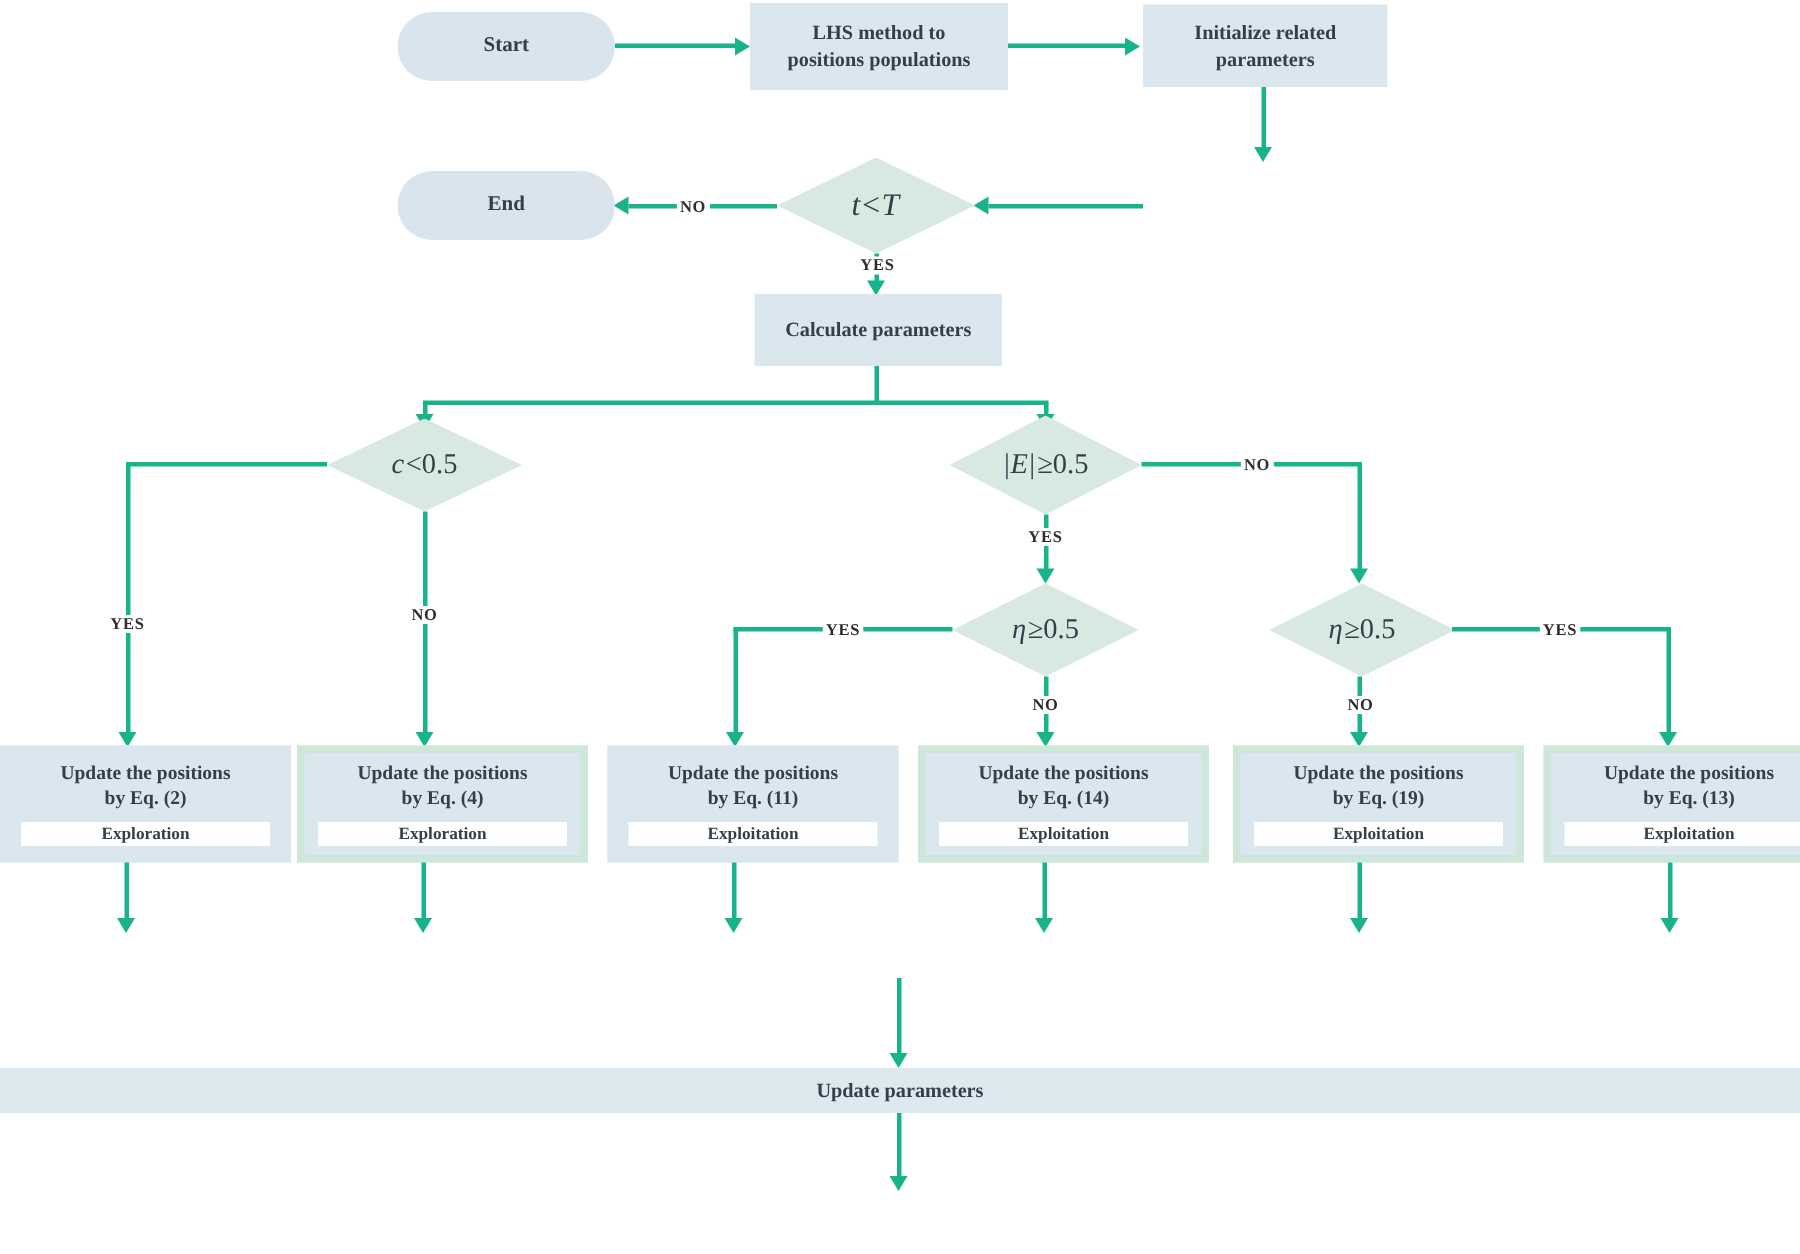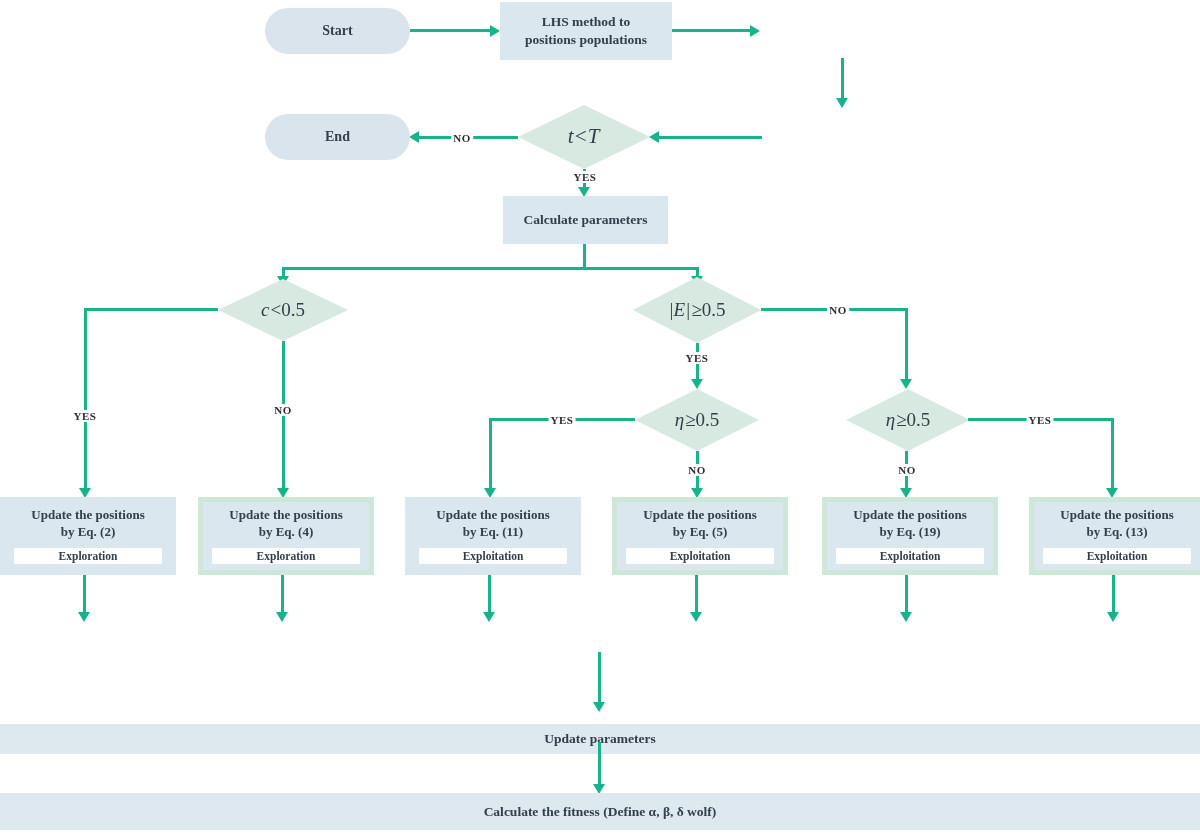--- a/index.html
+++ b/index.html
@@ -26,21 +26,21 @@
   .bar{position:absolute;left:0;width:1200px;background:var(--barfill);display:flex;align-items:center;
        justify-content:center;font-weight:bold;font-size:13.5px;color:var(--ink);}
   .hline{position:absolute;height:3px;background:var(--green);}
   .vline{position:absolute;width:3px;background:var(--green);}
   .ah{position:absolute;width:0;height:0;}
   .ah.down{border-left:6px solid transparent;border-right:6px solid transparent;border-top:10px solid var(--green);}
   .ah.left{border-top:6px solid transparent;border-bottom:6px solid transparent;border-right:10px solid var(--green);}
   .ah.right{border-top:6px solid transparent;border-bottom:6px solid transparent;border-left:10px solid var(--green);}
   .lbl{position:absolute;transform:translate(-50%,-50%);font-weight:bold;font-size:11px;color:#2d2d2d;
        background:#fff;padding:0 2px;letter-spacing:.5px;}
-  .ubox{position:absolute;top:497px;width:176px;height:78px;background:var(--boxfill);
+  .ubox{position:absolute;top:497px;width:194px;height:78px;background:var(--boxfill);
         border:5px solid var(--boxfill);box-sizing:border-box;display:flex;flex-direction:column;
         justify-content:space-between;padding:5px 3px 6px;}
   .ubox.green{border-color:var(--greenborder);}
   .ubox .title{font-weight:bold;font-size:13px;line-height:1.3;color:var(--ink);text-align:center;}
   .ubox .tag{background:#fff;margin:0 6px;font-weight:bold;font-size:11.5px;color:var(--ink);
              padding:2px 0;text-align:center;}
 </style>
 </head>
 <body>
 
@@ -54,20 +54,24 @@
   <div class="ah right" style="left:490px;top:25px;"></div>
 
   <div class="node box" style="left:500px;top:2px;width:172px;height:58px;">
     <span>LHS method to</span>
     <span>positions populations</span>
   </div>
 
   <div class="hline" style="left:672px;top:29px;width:80px;"></div>
   <div class="ah right" style="left:750px;top:25px;"></div>
 
+  <div class="node box" style="left:762px;top:3px;width:163px;height:55px;">
+    <span>Initialize related</span>
+    <span>parameters</span>
+  </div>
 
   <div class="vline" style="left:841px;top:58px;height:41px;"></div>
   <div class="ah down" style="left:836px;top:98px;"></div>
 
 
   <div class="hline" style="left:659px;top:136px;width:103px;"></div>
   <div class="ah left" style="left:649px;top:131px;"></div>
 
   <div class="node diamond" style="left:518px;top:105px;width:132px;height:64px;font-size:21px;">
     <span class="it">t&lt;T</span>
@@ -158,21 +162,21 @@
   </div>
   <div class="ubox green" style="left:198px;">
     <div class="title"><span>Update the positions</span><br><span>by Eq. (4)</span></div>
     <div class="tag">Exploration</div>
   </div>
   <div class="ubox" style="left:405px;">
     <div class="title"><span>Update the positions</span><br><span>by Eq. (11)</span></div>
     <div class="tag">Exploitation</div>
   </div>
   <div class="ubox green" style="left:612px;">
-    <div class="title"><span>Update the positions</span><br><span>by Eq. (5)</span></div>
+    <div class="title"><span>Update the positions</span><br><span>by Eq. (14)</span></div>
     <div class="tag">Exploitation</div>
   </div>
   <div class="ubox green" style="left:822px;">
     <div class="title"><span>Update the positions</span><br><span>by Eq. (19)</span></div>
     <div class="tag">Exploitation</div>
   </div>
   <div class="ubox green" style="left:1029px;">
     <div class="title"><span>Update the positions</span><br><span>by Eq. (13)</span></div>
     <div class="tag">Exploitation</div>
   </div>
@@ -187,24 +191,21 @@
   <div class="ah down" style="left:690px;top:612px;"></div>
   <div class="vline" style="left:905px;top:575px;height:38px;"></div>
   <div class="ah down" style="left:900px;top:612px;"></div>
   <div class="vline" style="left:1112px;top:575px;height:38px;"></div>
   <div class="ah down" style="left:1107px;top:612px;"></div>
 
 
   <div class="vline" style="left:598px;top:652px;height:51px;"></div>
   <div class="ah down" style="left:593px;top:702px;"></div>
 
-  <div class="bar" style="top:712px;height:30px;margin-top:12px;">
+  <div class="bar" style="top:712px;height:30px;">
     <span>Update parameters</span>
   </div>
 
   <div class="vline" style="left:598px;top:742px;height:43px;"></div>
   <div class="ah down" style="left:593px;top:784px;"></div>
 
-  <div class="bar" style="top:793px;height:37px;">
-    <span>Calculate the fitness (Define α, β, δ wolf)</span>
-  </div>
 
 </div>
 
 </body></html>

